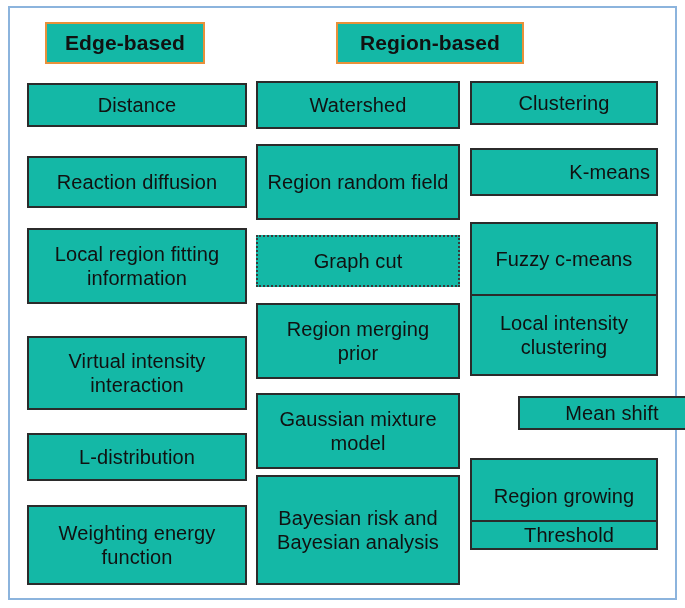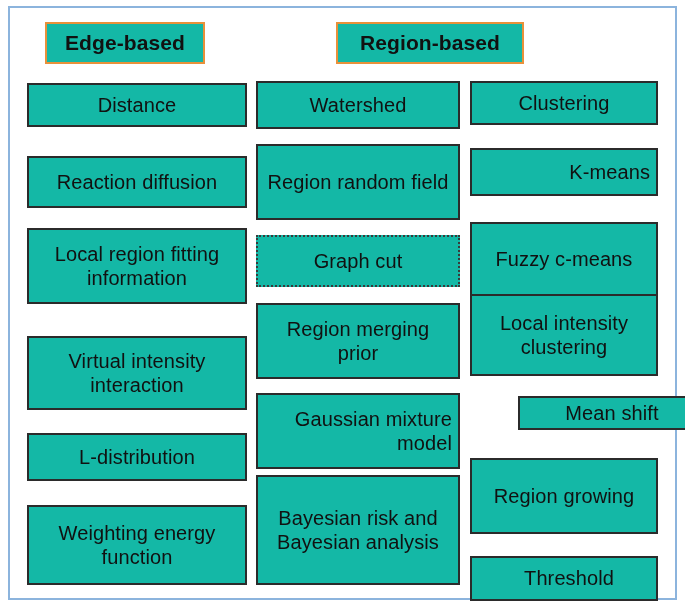--- a/index.html
+++ b/index.html
@@ -112,21 +112,21 @@
   </div>
 
   <div class="node dotted-node" style="left:256px; top:235px; width:204px; height:52px;">
     <span class="label">Graph cut</span>
   </div>
 
   <div class="node" style="left:256px; top:303px; width:204px; height:76px;">
     <span class="label">Region merging prior</span>
   </div>
 
-  <div class="node" style="left:256px; top:393px; width:204px; height:76px;text-align:right;">
+  <div class="node" style="left:256px; top:393px; width:204px; height:76px;">
     <span class="label">Gaussian mixture model</span>
   </div>
 
   <div class="node" style="left:256px; top:475px; width:204px; height:110px;">
     <span class="label">Bayesian risk and Bayesian analysis</span>
   </div>
 
   <div class="node" style="left:470px; top:81px; width:188px; height:44px;">
     <span class="label">Clustering</span>
   </div>
@@ -144,17 +144,17 @@
   </div>
 
   <div class="node" style="left:470px; top:396px; width:188px; height:34px;margin-left:48px;">
     <span class="label">Mean shift</span>
   </div>
 
   <div class="node" style="left:470px; top:458px; width:188px; height:76px;">
     <span class="label">Region growing</span>
   </div>
 
-  <div class="node" style="left:470px; top:556px; width:188px; height:45px;padding-left:16px;">
+  <div class="node" style="left:470px; top:520px; width:188px; height:30px;padding-left:16px;">
     <span class="label">Threshold</span>
   </div>
 
 </div>
 
 </body></html>

